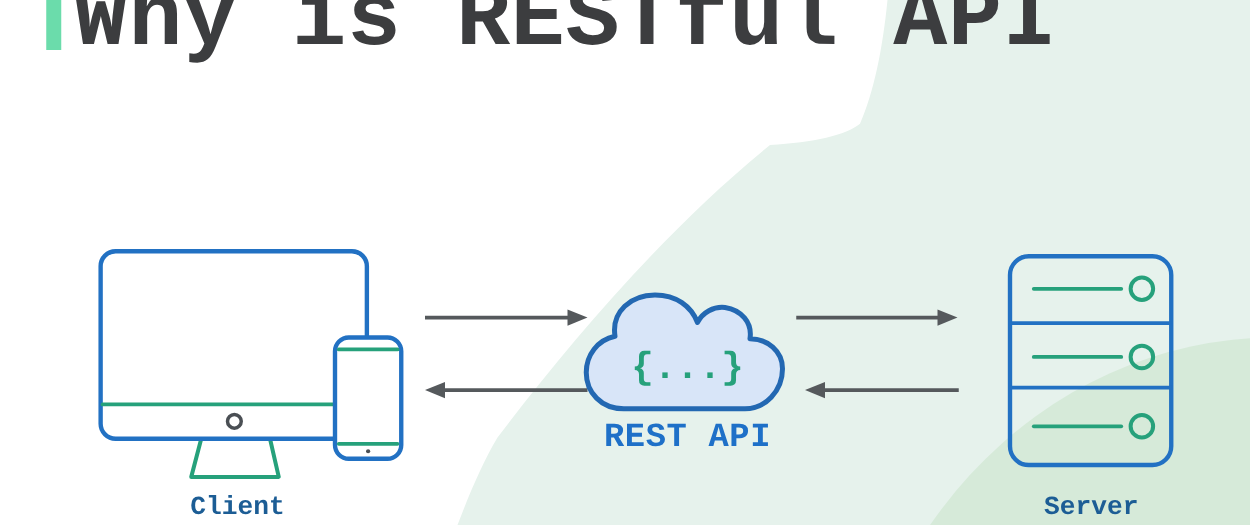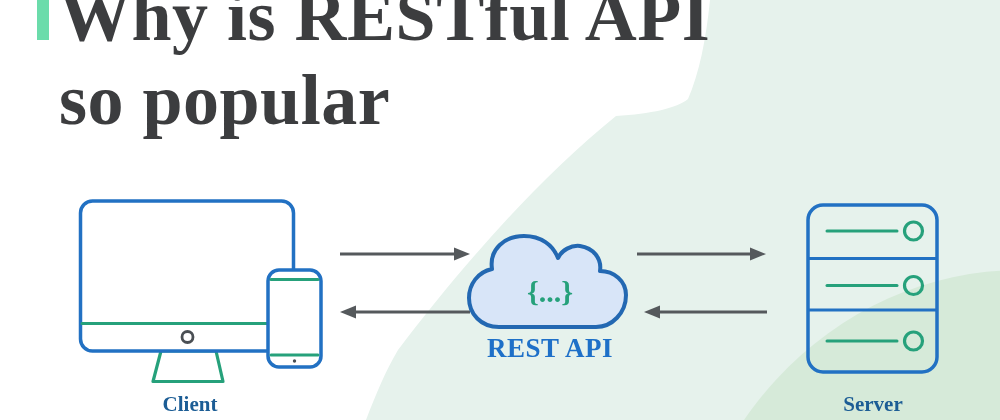--- a/index.html
+++ b/index.html
@@ -1,21 +1,21 @@
 <!DOCTYPE html>
 <html><head>
 <meta charset="utf-8">
 <style>
   html,body{margin:0;padding:0;background:#ffffff;}
   .canvas{
     position:relative;
     width:1000px;height:420px;
     overflow:hidden;
     background:#ffffff;
-    font-family:Liberation Serif, serif;
+    font-family:Liberation Mono, monospace;
   }
   .bg-svg,.diagram-svg{
     position:absolute;left:0;top:0;width:1000px;height:420px;display:block;
   }
   .accent-bar{
     position:absolute;left:37px;top:-12px;width:12px;height:52px;
     background:#6bdcab;
   }
   .page-title{
     position:absolute;left:59px;top:-26px;margin:0;
@@ -44,21 +44,20 @@
              C 376 394 386 370 398 350
              C 455 275 532 184 616 116
              C 651 114 677 108 688 99
              C 699 74 706 40 710 0 Z" fill="#e6f2ec"></path>
     <ellipse cx="1020" cy="645" rx="345" ry="375" fill="#d6ead9"></ellipse>
   </svg>
 
   <div class="accent-bar"></div>
   <h1 class="page-title">
     <span>Why is RESTful API</span>
-    <span>so popular</span>
   </h1>
 
   <svg class="diagram-svg" viewBox="0 0 1000 420">
 
     <g>
       <polygon points="161,351 216,351 223,381.5 153,381.5" fill="#ffffff" stroke="#26a17b" stroke-width="3.2" stroke-linejoin="round"></polygon>
       <rect class="blue-stroke" x="80.5" y="201" width="213" height="150" rx="12"></rect>
       <line class="green-line" x1="82" y1="323.5" x2="270" y2="323.5"></line>
       <circle cx="187.5" cy="337" r="5.5" fill="#ffffff" stroke="#4a4f54" stroke-width="2.8"></circle>
       <rect class="blue-stroke" x="268" y="270" width="53" height="97" rx="11"></rect>

